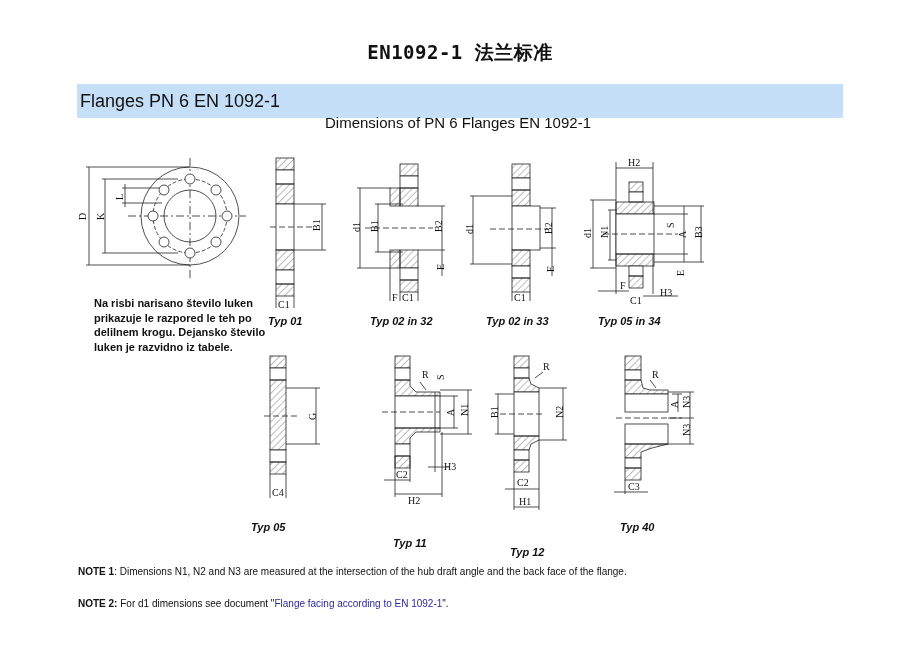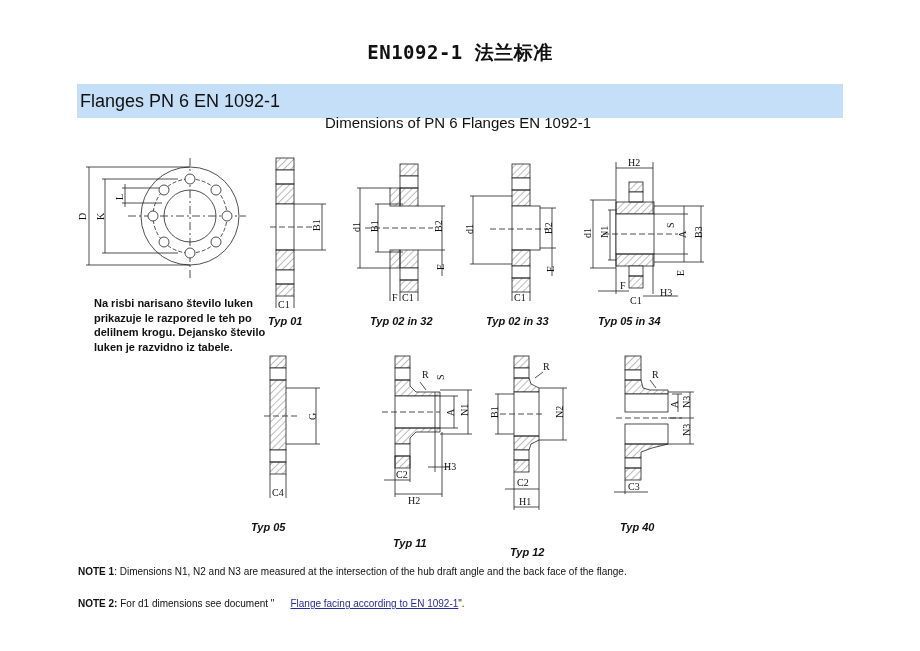--- a/index.html
+++ b/index.html
@@ -7,21 +7,21 @@
     .doc-title { position: absolute; left: 0; top: 40px; width: 920px; text-align: center; font-family: "DejaVu Sans Mono", "Liberation Mono", monospace; font-weight: bold; font-size: 19px; letter-spacing: 0.5px; color: #111; }
     .section-band { position: absolute; left: 77px; top: 84px; width: 766px; height: 34px; background: #c5dff8; }
     .section-band span { position: absolute; left: 3px; top: 7px; font-size: 18px; color: #111; }
     .subtitle { position: absolute; left: 0; top: 114px; width: 908px; text-align: center; font-size: 15px; color: #111; padding-left: 8px; box-sizing: border-box; }
     .drawing { position: absolute; }
     .drawing svg { display: block; }
     .caption { position: absolute; font-size: 11px; font-weight: bold; color: #111; white-space: nowrap; font-style: italic; }
     .note-block { position: absolute; left: 94px; top: 296px; width: 175px; font-size: 11px; font-weight: bold; line-height: 14.5px; color: #111; }
     .note-line { position: absolute; left: 78px; font-size: 10px; color: #111; white-space: nowrap; }
     .note-line b { font-weight: bold; }
-    .note-link { color: #2a2aa0; text-decoration: underline; cursor: pointer; margin-left: 16px; }
+    .note-link { color: #2a2aa0; cursor: pointer; }
     svg text { font-family: "Liberation Serif", serif; font-size: 10px; fill: #111; }
   </style>
 </head>
 <body>
 
 <div class="doc-title">EN1092-1 法兰标准</div>
 
 <div class="section-band">
   <span>Flanges PN 6 EN 1092-1</span>
 </div>

